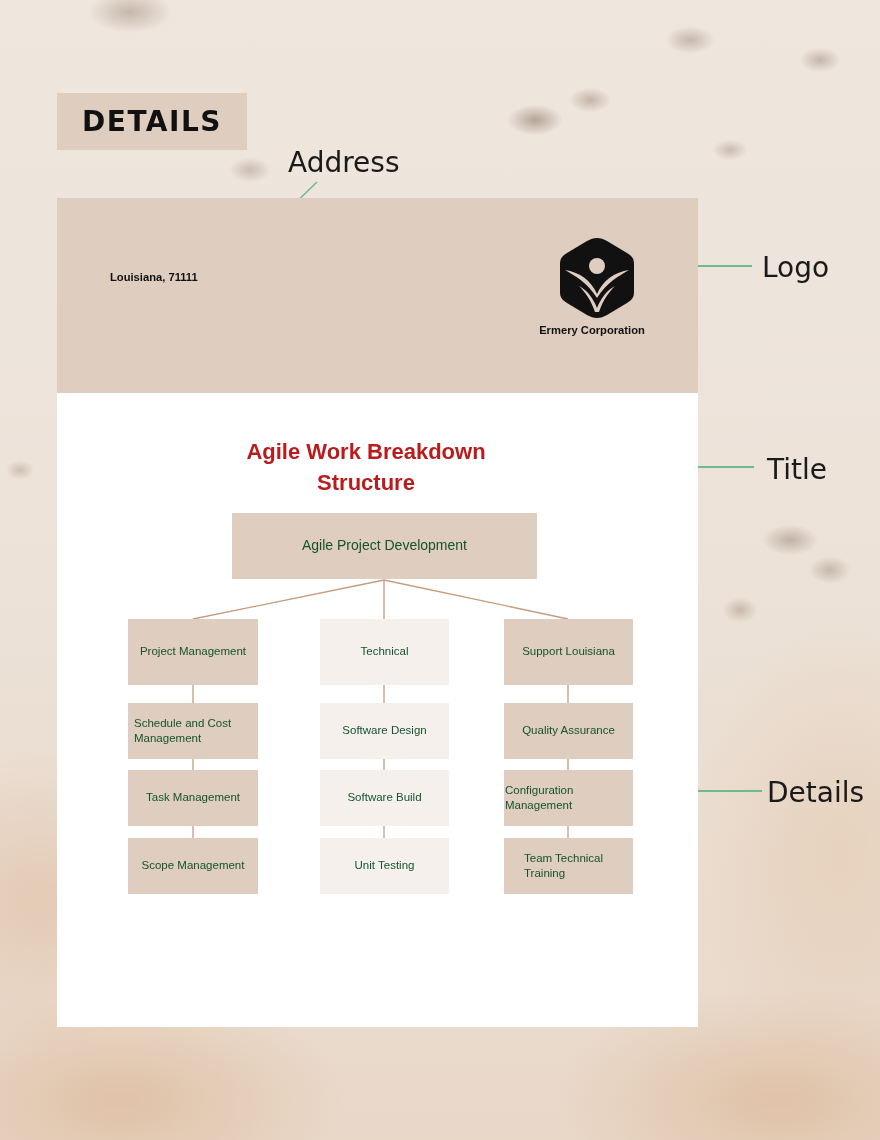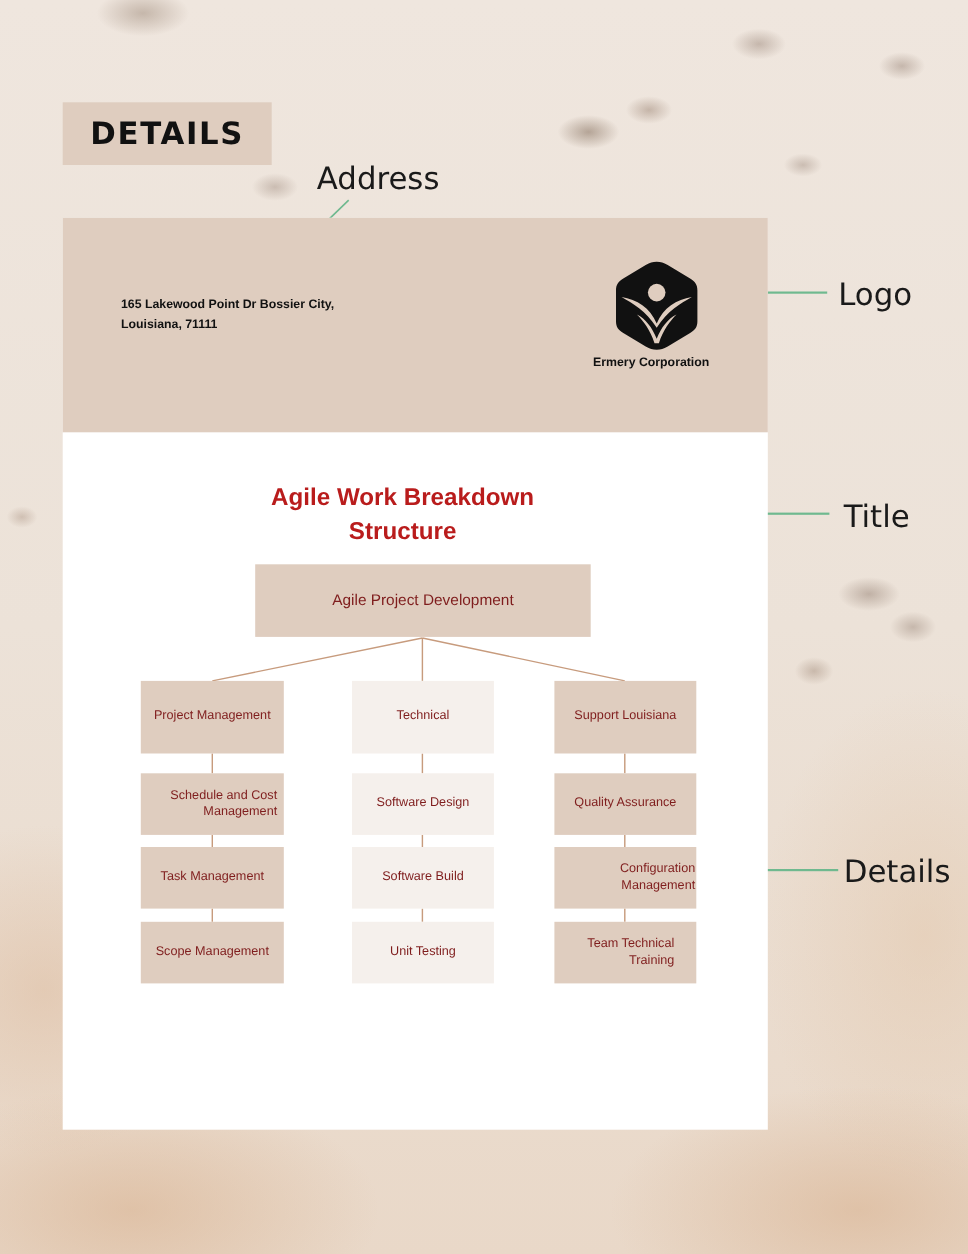--- a/index.html
+++ b/index.html
@@ -64,21 +64,21 @@
 
     .doc-title {
       position: absolute; left: 0; top: 238px; width: 662px; text-align: center;
       color: #b91c1c; font-size: 22px; font-weight: bold; line-height: 31px;
     }
 
     .wbs-svg { position: absolute; left: 0; top: 0; }
 
     .box {
       position: absolute; display: flex; align-items: center; justify-content: center;
-      text-align: right; font-size: 11.5px; color: #7f1d1d; line-height: 15.5px;
+      text-align: left; font-size: 11.5px; color: #14532d; line-height: 15.5px;
       box-sizing: border-box; padding: 0 6px;
     }
     .box.dark { background: #dfcdbf; }
     .box.light { background: #f5f0ec; }
     .box.root { font-size: 14px; }
   </style>
 </head>
 <body>
 
 <div class="details-tag">
@@ -95,21 +95,20 @@
 
 <div class="annot-line" style="left:670px; top:466px; width:84px;"></div>
 <div class="annot" style="left:767px; top:453px;">Title</div>
 
 <div class="annot-line" style="left:677px; top:790px; width:85px;"></div>
 <div class="annot" style="left:767px; top:776px;">Details</div>
 
 <div class="document">
   <div class="doc-header">
     <div class="address">
-      <div>165 Lakewood Point Dr Bossier City,</div>
       <div>Louisiana, 71111</div>
     </div>
 
     <div class="logo-wrap">
       <svg width="80" height="84" viewBox="0 0 80 84">
         <path d="M40 2 C44 2 46 3 50 5 L70 17 C75 20 77 23 77 28 L77 56 C77 61 75 64 70 67 L50 79 C46 81 44 82 40 82 C36 82 34 81 30 79 L10 67 C5 64 3 61 3 56 L3 28 C3 23 5 20 10 17 L30 5 C34 3 36 2 40 2 Z" fill="#111"></path>
         <circle cx="40" cy="30" r="8" fill="#dfcdbf"></circle>
         <path d="M8 34 C22 36 34 44 40 58 C46 44 58 36 72 34 C62 40 50 46 40 62 C30 46 18 40 8 34 Z" fill="#dfcdbf"></path>
         <path d="M22 50 C30 54 36 62 40 72 C44 62 50 54 58 50 C52 56 46 64 42 76 L38 76 C34 64 28 56 22 50 Z" fill="#dfcdbf"></path>
       </svg>

